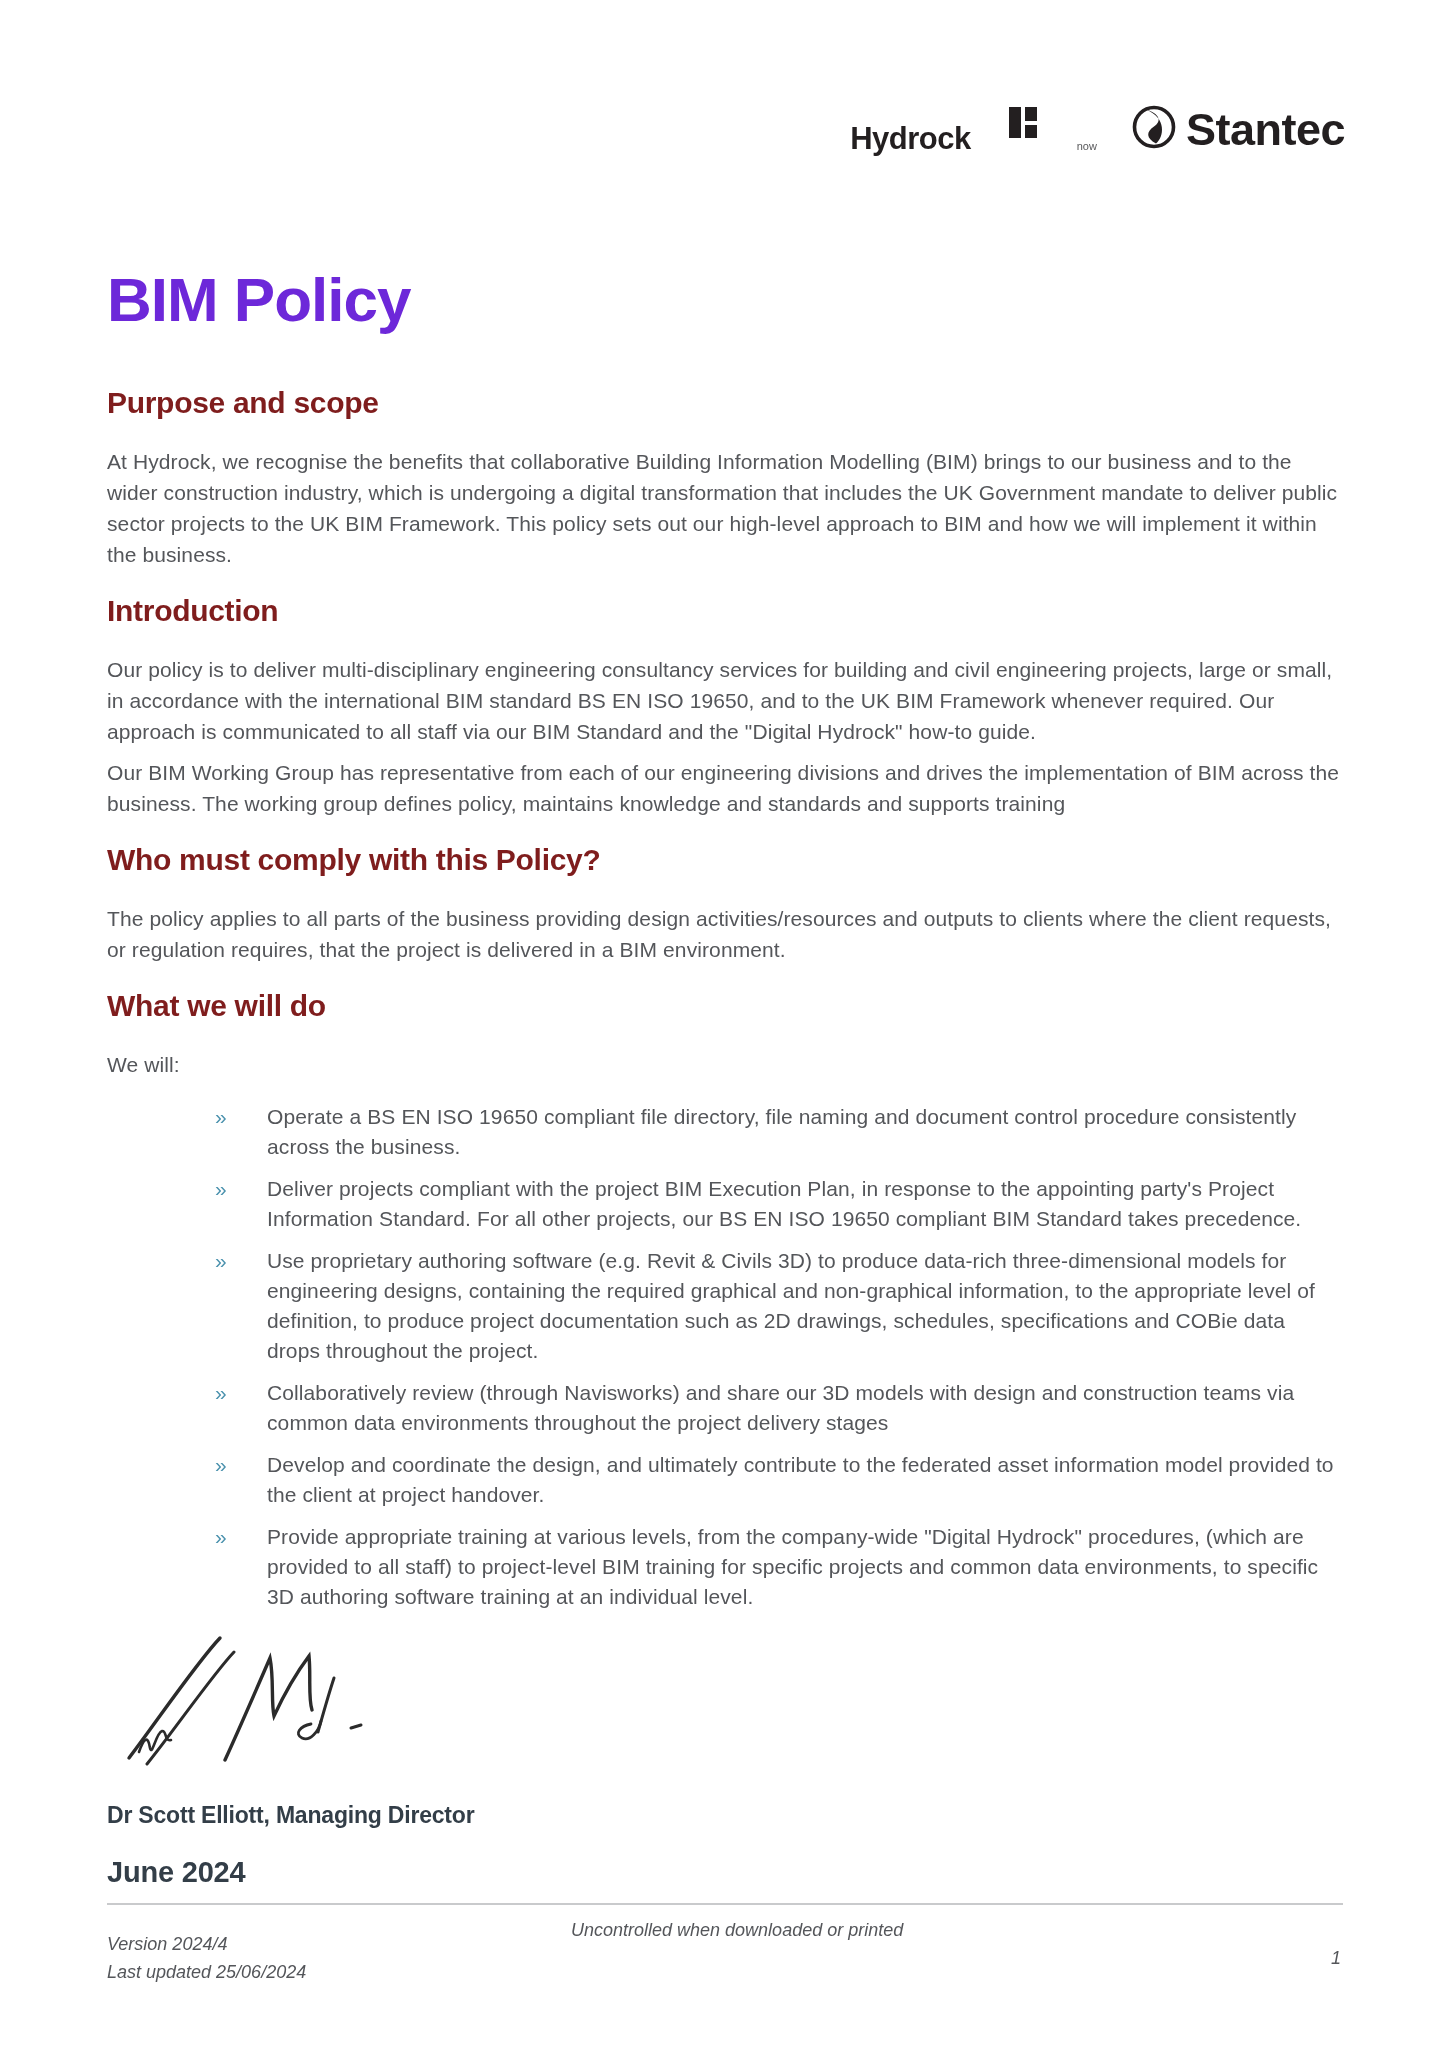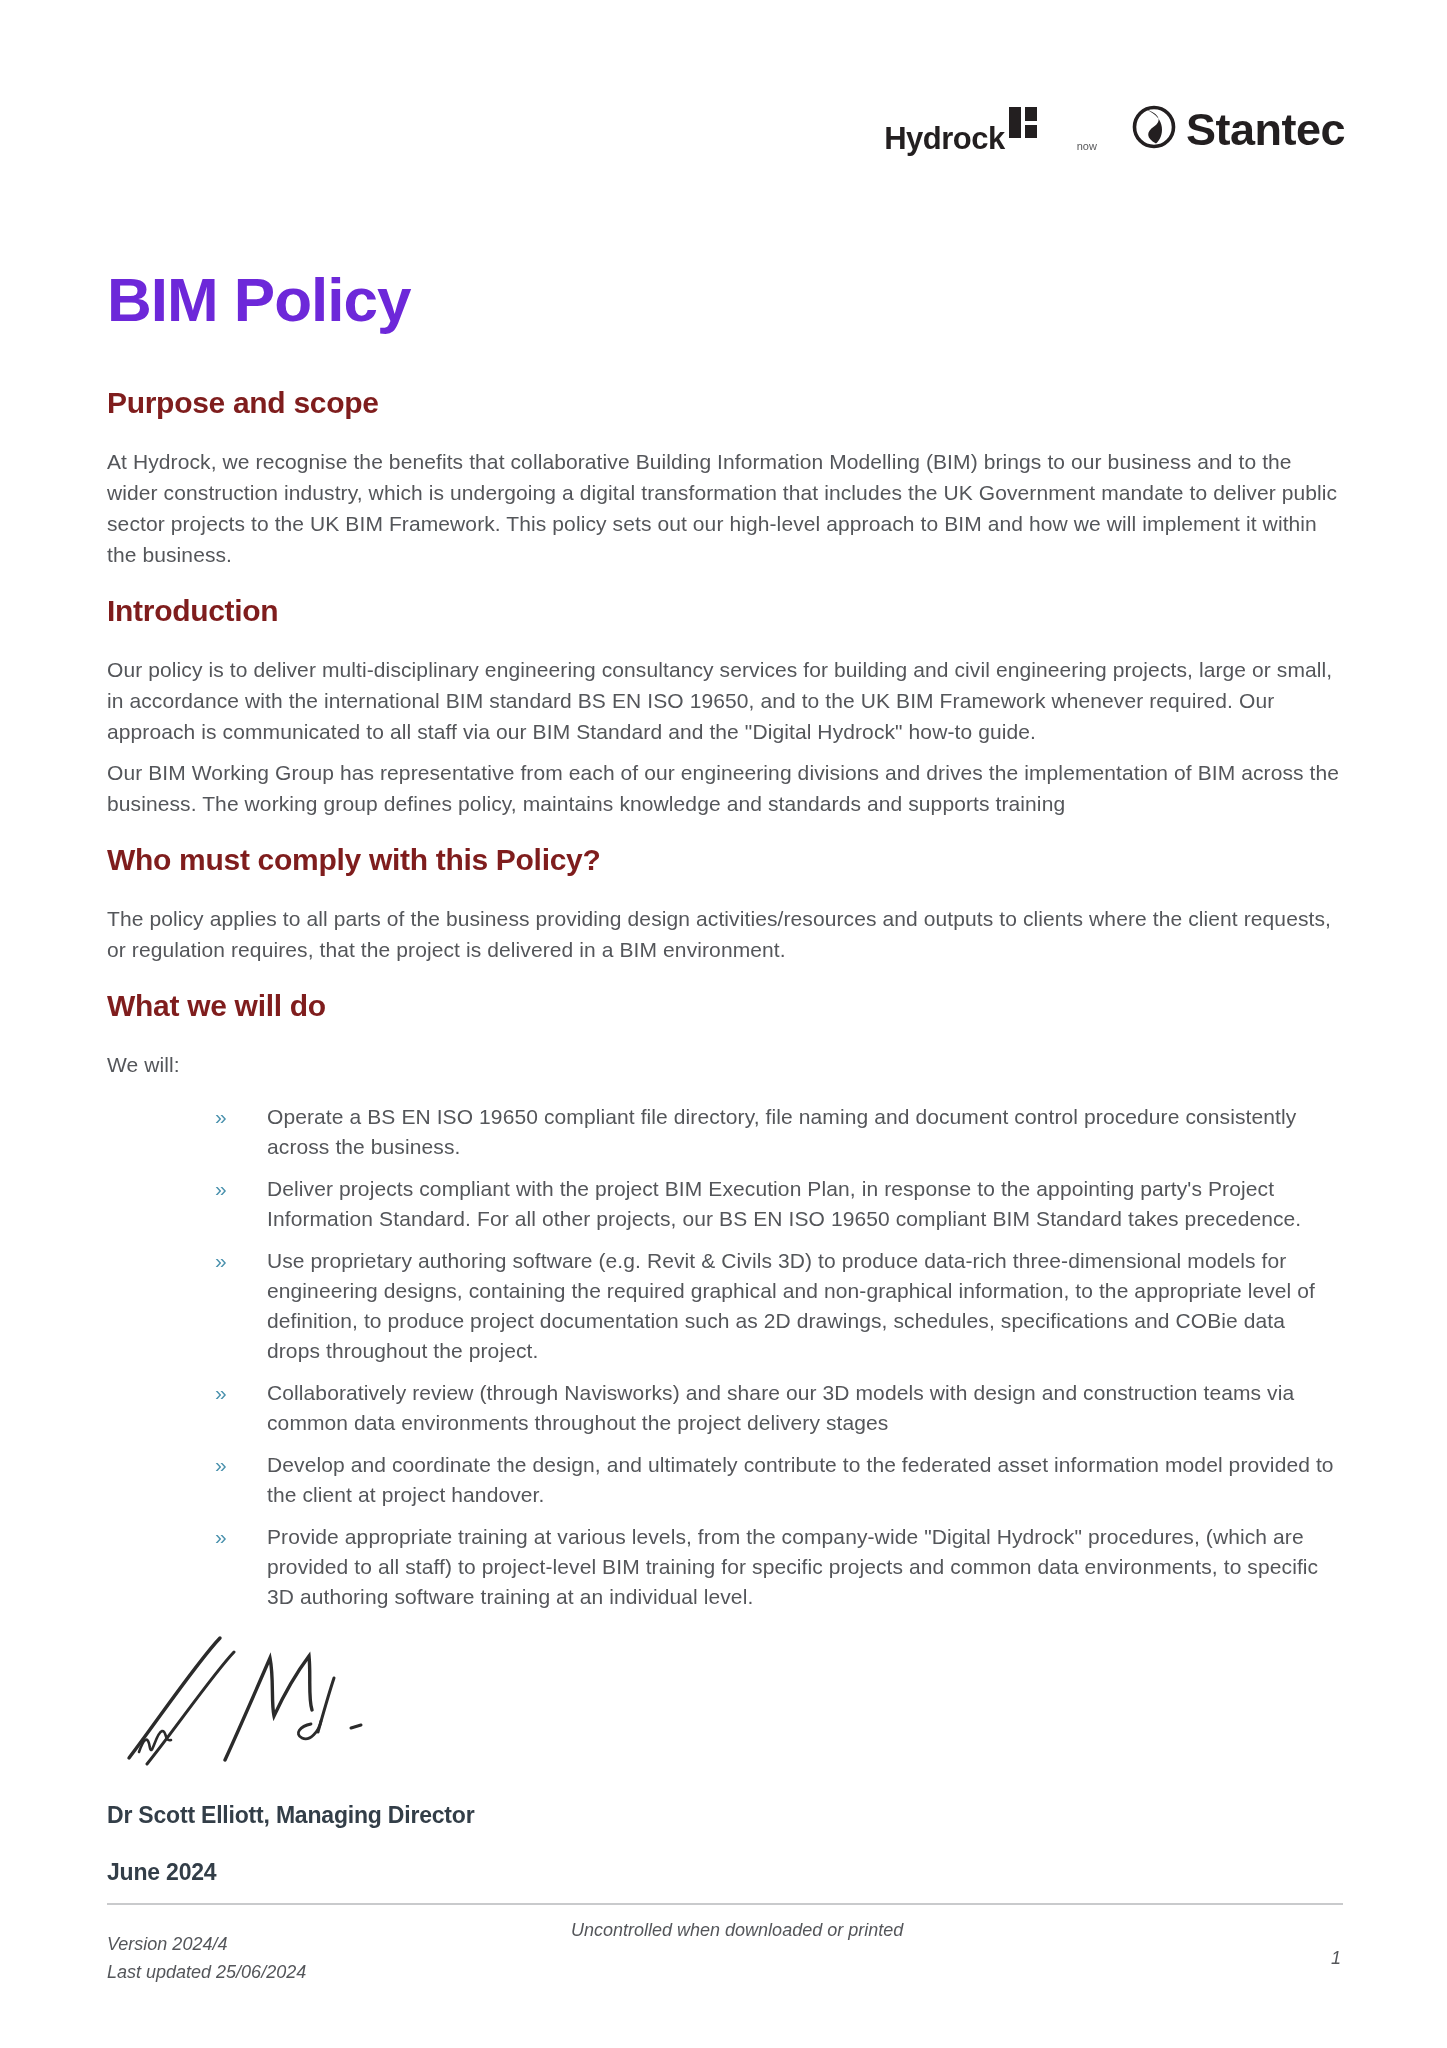--- a/index.html
+++ b/index.html
@@ -13,21 +13,21 @@
   }
 
   
   .header {
     position: absolute;
     top: 104px;
     right: 102px;
     display: flex;
     align-items: flex-end;
   }
-  .brand-hydrock { display: flex; align-items: center; color: #231f20; }
+  .brand-hydrock { display: flex; align-items: center; color: #231f20; gap: 34px; }
   .hydrock-word {
     font-size: 31px;
     font-weight: 700;
     letter-spacing: -0.5px;
     line-height: 1;
     color: #231f20;
   }
   .hydrock-mark { display: inline-flex; gap: 4px; margin-left: 4px; transform: translateY(-16px); }
   .hydrock-mark .bar { width: 12px; height: 31px; background: #231f20; }
   .hydrock-mark .sqcol { display: flex; flex-direction: column; gap: 4px; }
@@ -92,21 +92,21 @@
   .signature-wrap { margin: 16px 0 0 6px; }
   .sig-name {
     margin: 12px 0 0 0;
     font-size: 23px;
     font-weight: 700;
     color: #333e48;
     letter-spacing: -0.2px;
   }
   .sig-date {
     margin: 24px 0 0 0;
-    font-size: 23px;
+    font-size: 29px;
     font-weight: 700;
     color: #333e48;
     letter-spacing: -0.2px;
   }
 
   
   .footer {
     position: absolute;
     left: 107px;
     right: 104px;

